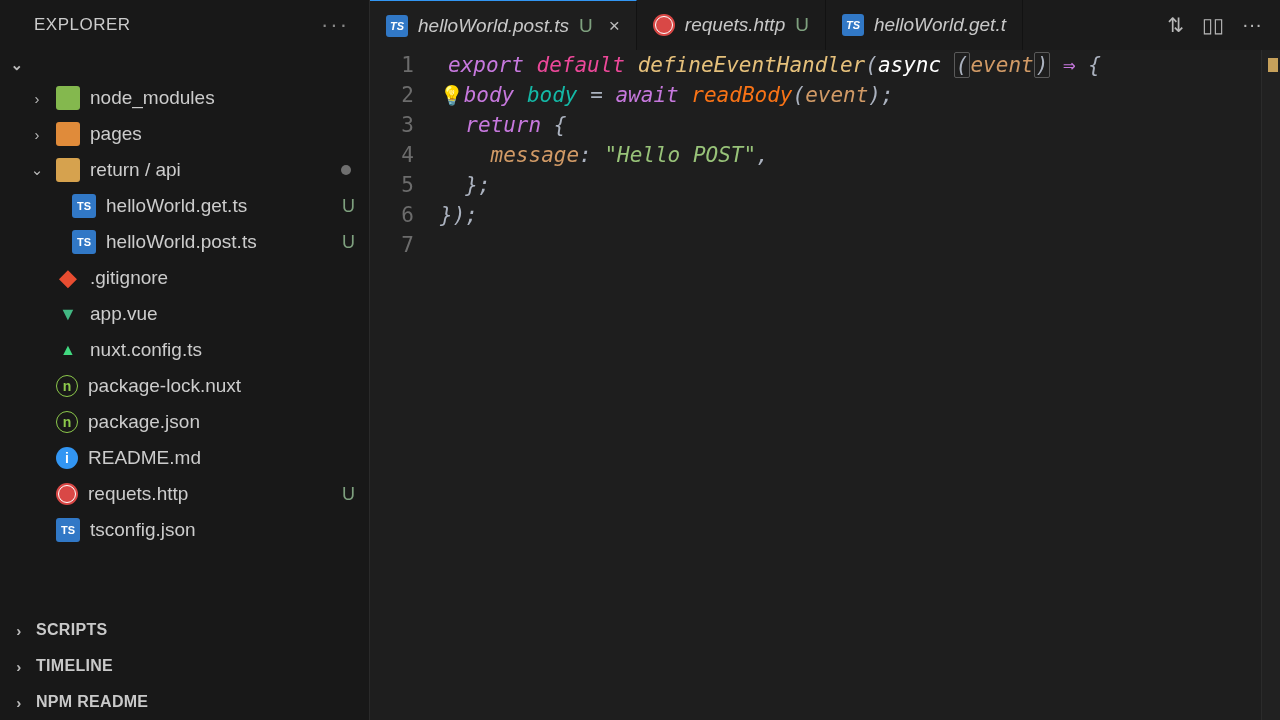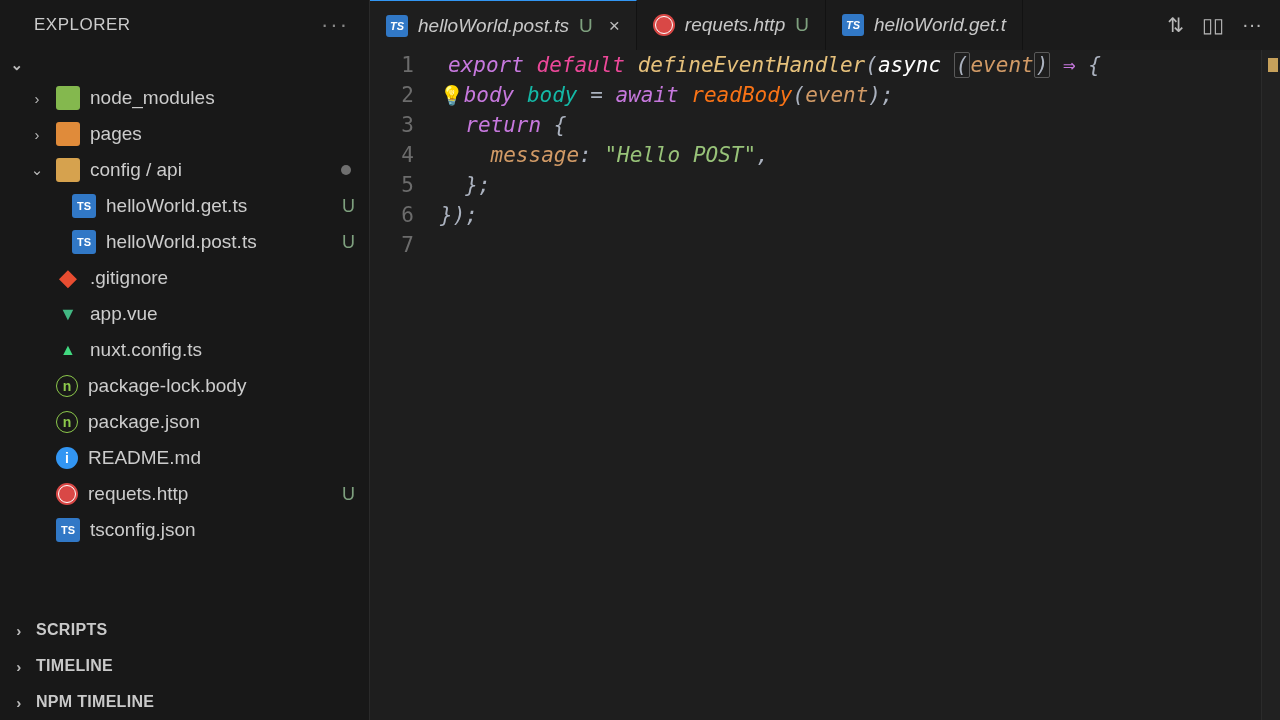--- a/index.html
+++ b/index.html
@@ -132,21 +132,21 @@
 
     <div class="tree-item depth0">
       <span class="chev">›</span>
       <span class="ticon icon-folder orange"></span>
       <span>pages</span>
     </div>
 
     <div class="tree-item depth0">
       <span class="chev">⌄</span>
       <span class="ticon icon-folder api"></span>
-      <span>config / api</span>
+      <span>return / api</span>
       <span class="mod-dot"></span>
     </div>
 
     <div class="tree-item depth2">
       <span class="ticon icon-ts">TS</span>
       <span>helloWorld.get.ts</span>
       <span class="status">U</span>
     </div>
 
     <div class="tree-item depth2">
@@ -165,21 +165,21 @@
       <span>app.vue</span>
     </div>
 
     <div class="tree-item depth1">
       <span class="ticon icon-nuxt">▲</span>
       <span>nuxt.config.ts</span>
     </div>
 
     <div class="tree-item depth1">
       <span class="ticon icon-npm">n</span>
-      <span>package-lock.body</span>
+      <span>package-lock.nuxt</span>
     </div>
 
     <div class="tree-item depth1">
       <span class="ticon icon-npm">n</span>
       <span>package.json</span>
     </div>
 
     <div class="tree-item depth1">
       <span class="ticon icon-info">i</span>
       <span>README.md</span>
@@ -201,21 +201,21 @@
     <div class="panel-row">
       <span class="chev">›</span>
       <span>SCRIPTS</span>
     </div>
     <div class="panel-row">
       <span class="chev">›</span>
       <span>TIMELINE</span>
     </div>
     <div class="panel-row">
       <span class="chev">›</span>
-      <span>NPM TIMELINE</span>
+      <span>NPM README</span>
     </div>
   </div>
 </div>
 
 <div class="main">
   <div class="tab-bar">
     <div class="tab active">
       <span class="ticon icon-ts" style="width:22px;height:22px">TS</span>
       <span>helloWorld.post.ts</span>
       <span class="tab-status">U</span>

